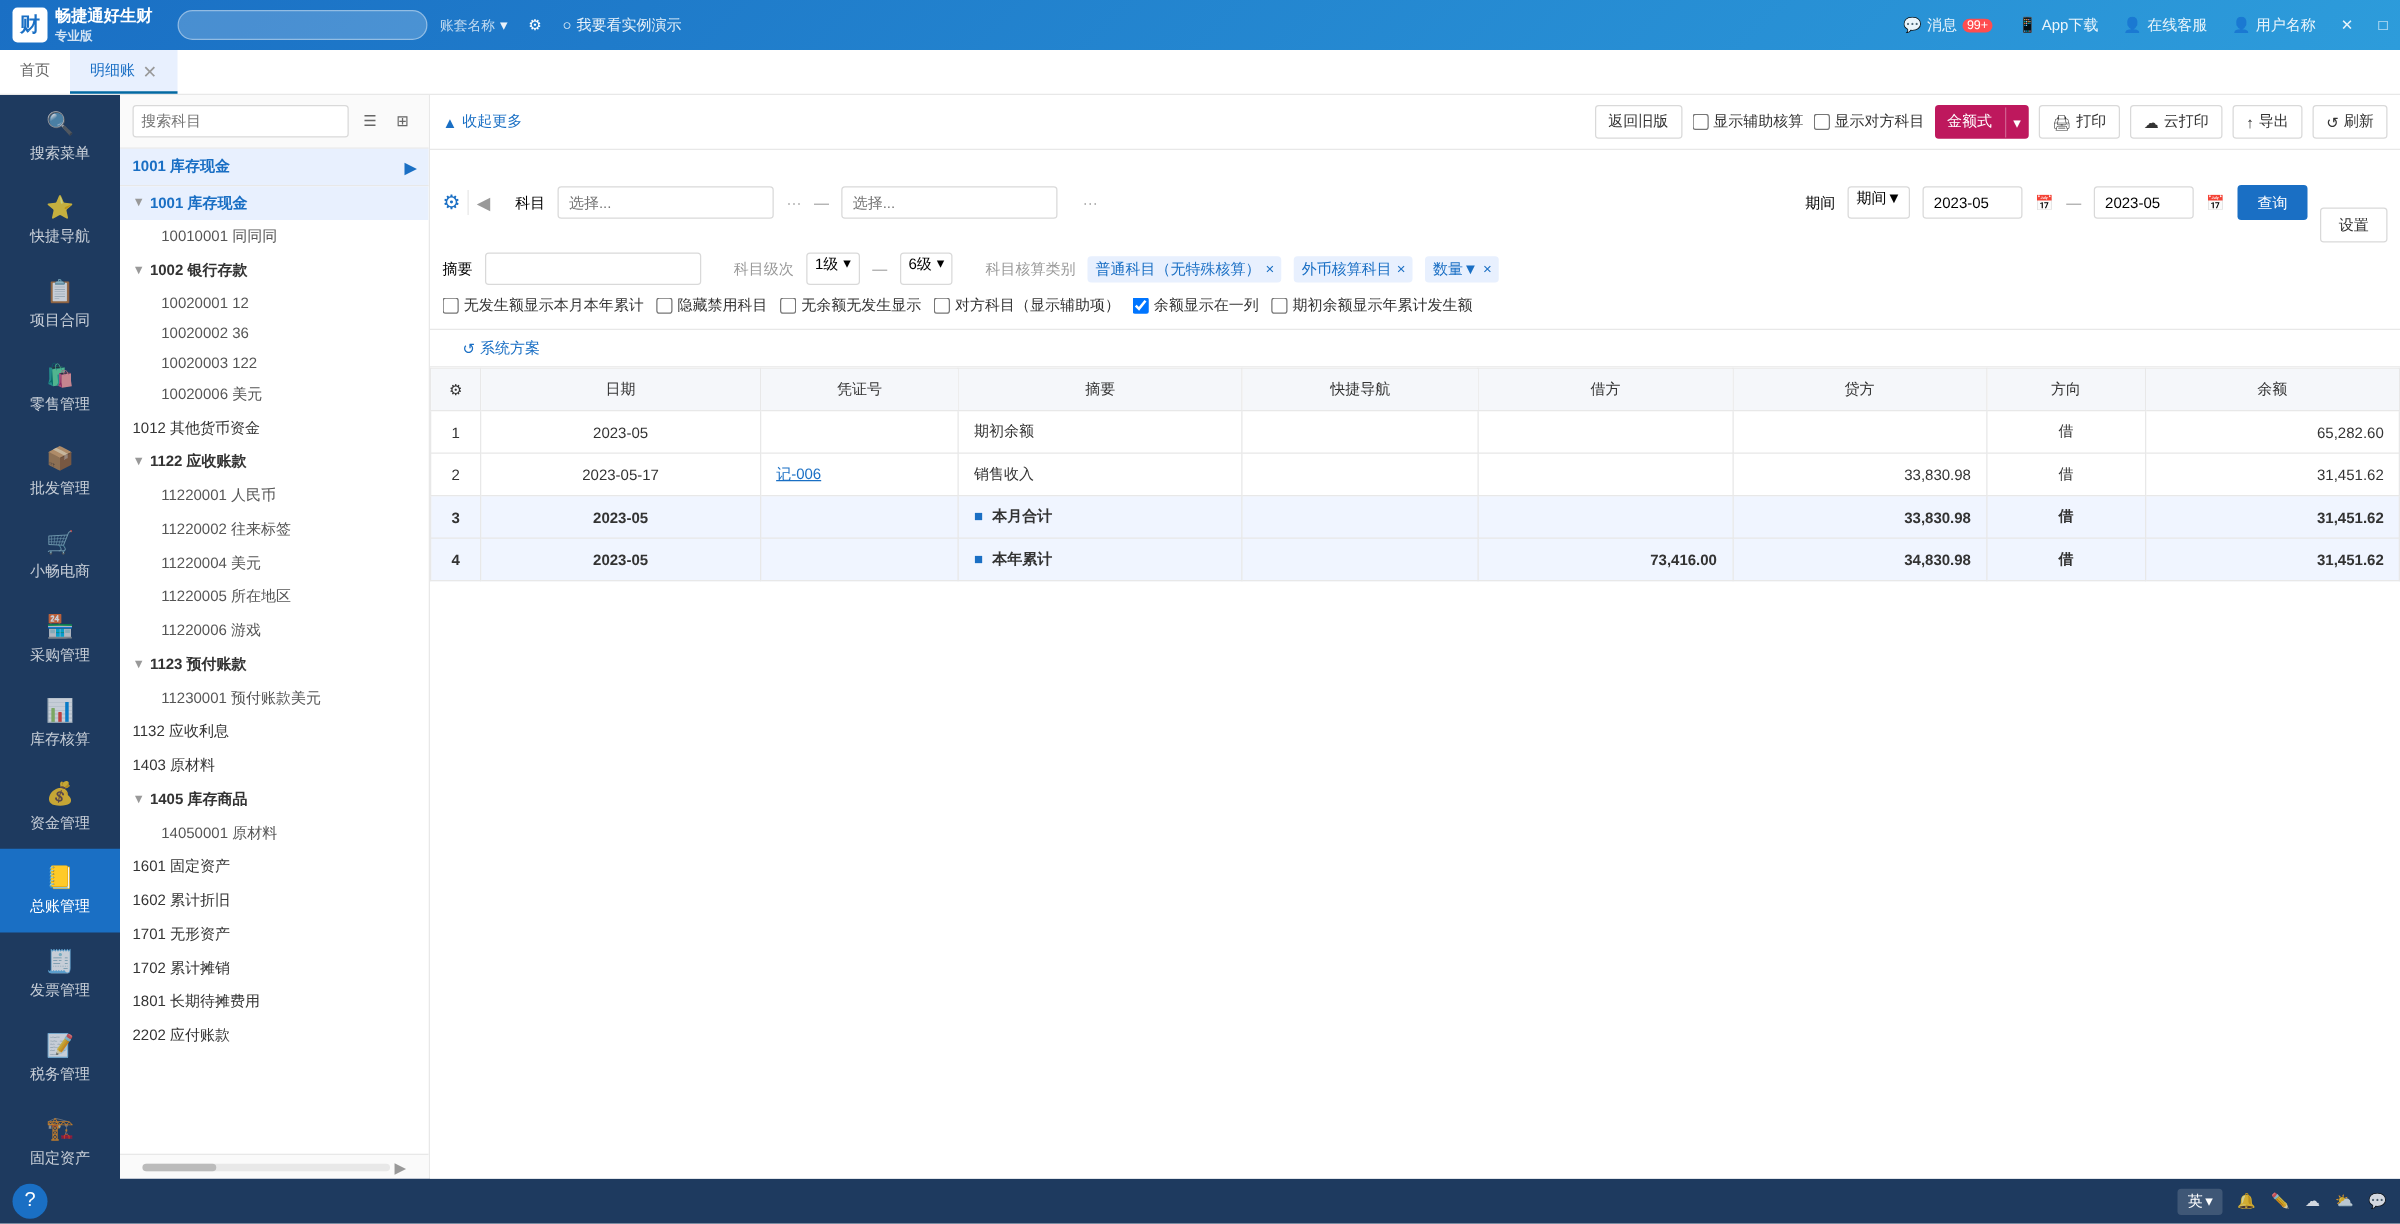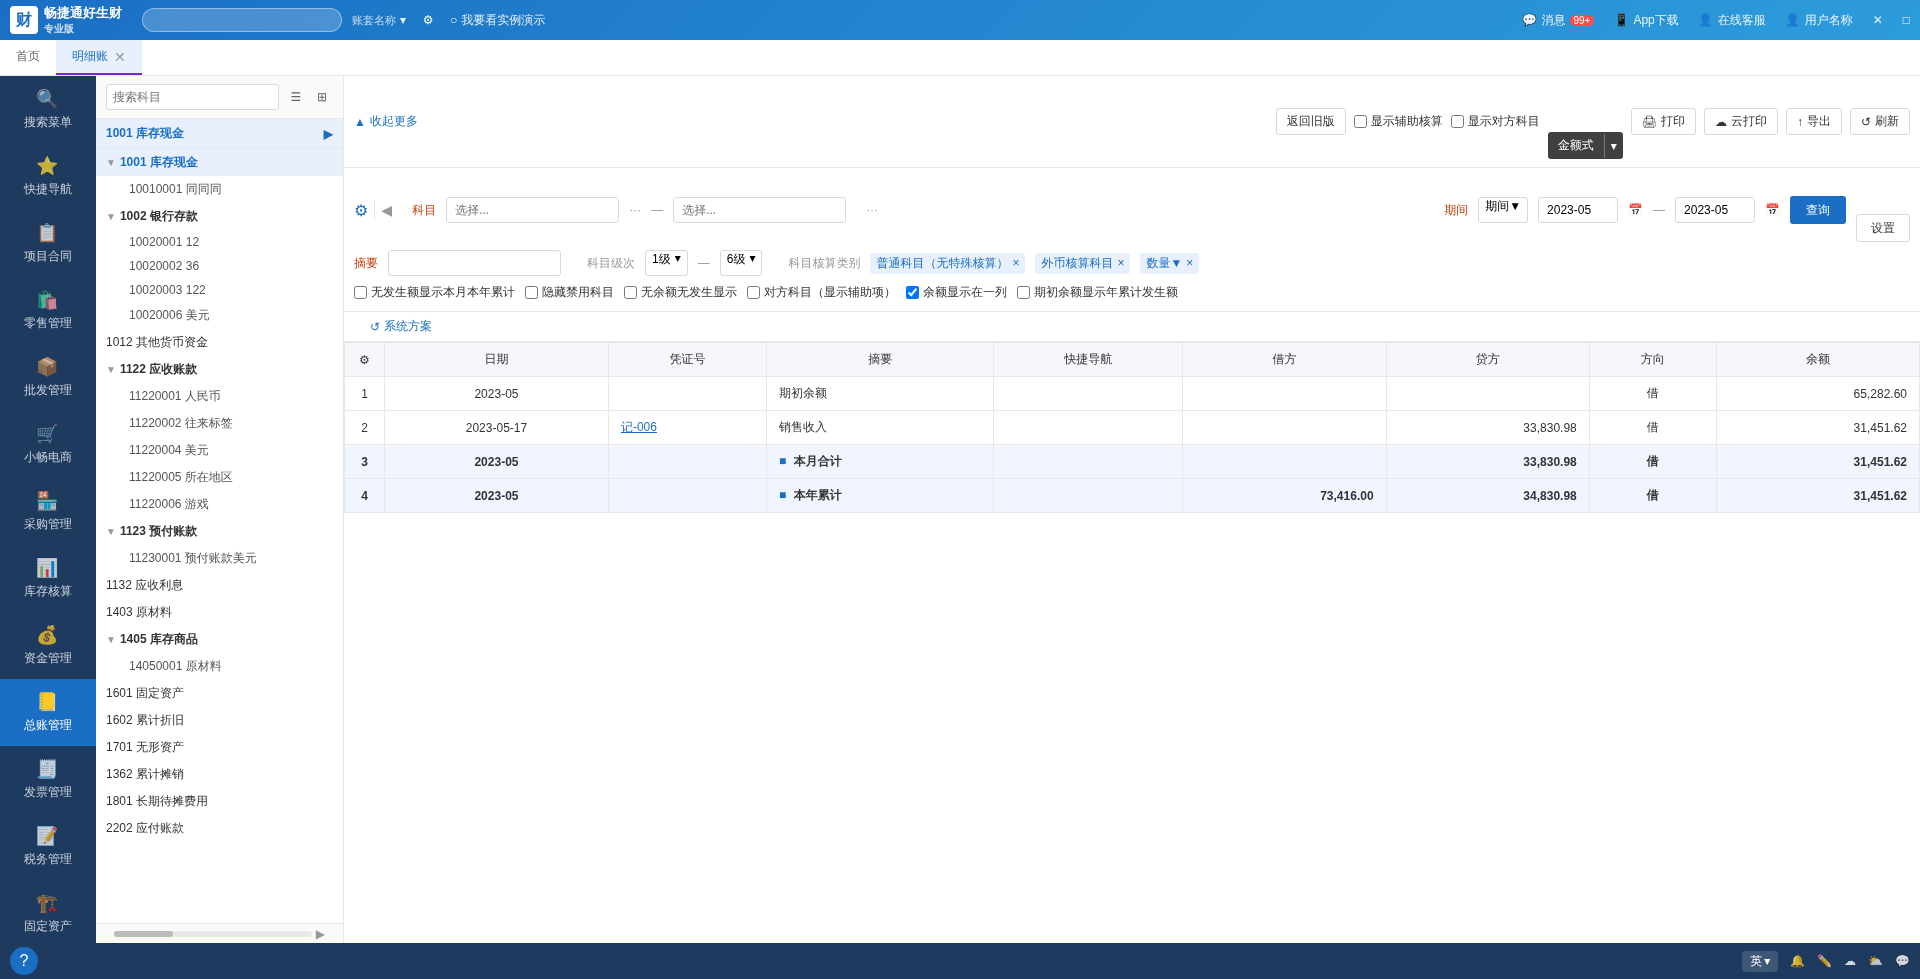--- a/index.html
+++ b/index.html
@@ -69,21 +69,21 @@
       align-items: center;
       padding: 0 16px;
       cursor: pointer;
       color: #666;
       border-bottom: 2px solid transparent;
       white-space: nowrap;
     }
     .tab.active {
       color: #1a6fc4;
       background: #e8f0fe;
-      border-bottom: 2px solid #6d28d9;
+      border-bottom: 2px solid #0369a1;
     }
     .tab-close { margin-left: 6px; color: #999; font-size: 14px; cursor: pointer; }
 
     
     .main-layout {
       display: flex;
       flex: 1;
       overflow: hidden;
     }
 
@@ -191,28 +191,27 @@
       cursor: pointer;
       font-size: 12px;
       display: flex;
       align-items: center;
       gap: 4px;
       white-space: nowrap;
     }
     .btn-dropdown {
       display: flex;
       align-items: center;
-      background: #404040;
+      background: #be185d;
       color: white;
       border: none;
       border-radius: 3px;
       cursor: pointer;
       font-size: 12px;
       overflow: hidden;
-      margin-top: 48px;
     }
     .btn-dropdown-main { padding: 5px 10px; }
     .btn-dropdown-arrow { padding: 5px 6px; border-left: 1px solid rgba(255,255,255,0.3); }
     .checkbox-label {
       display: flex;
       align-items: center;
       gap: 4px;
       cursor: pointer;
       white-space: nowrap;
       color: #333;
@@ -227,21 +226,21 @@
       display: flex;
       flex-direction: column;
       gap: 8px;
     }
     .filter-row {
       display: flex;
       align-items: center;
       gap: 10px;
       flex-wrap: wrap;
     }
-    .filter-label { color: #c2410c; white-space: nowrap; }
+    .filter-label { color: #000000; white-space: nowrap; }
     .filter-input {
       border: 1px solid #d9d9d9;
       border-radius: 3px;
       padding: 3px 8px;
       height: 26px;
       font-size: 12px;
       outline: none;
       min-width: 80px;
     }
     .filter-period-select { display: flex; gap: 4px; border: 1px solid #d9d9d9; border-radius: 3px; padding: 0 6px; height: 26px; cursor: pointer; }
@@ -571,21 +570,21 @@
       <div class="tree-item">
         <span>1601 固定资产</span>
       </div>
       <div class="tree-item">
         <span>1602 累计折旧</span>
       </div>
       <div class="tree-item">
         <span>1701 无形资产</span>
       </div>
       <div class="tree-item">
-        <span>1362 累计摊销</span>
+        <span>1702 累计摊销</span>
       </div>
       <div class="tree-item">
         <span>1801 长期待摊费用</span>
       </div>
       <div class="tree-item">
         <span>2202 应付账款</span>
       </div>
     </div>
 
     <div class="left-panel-scroll">

